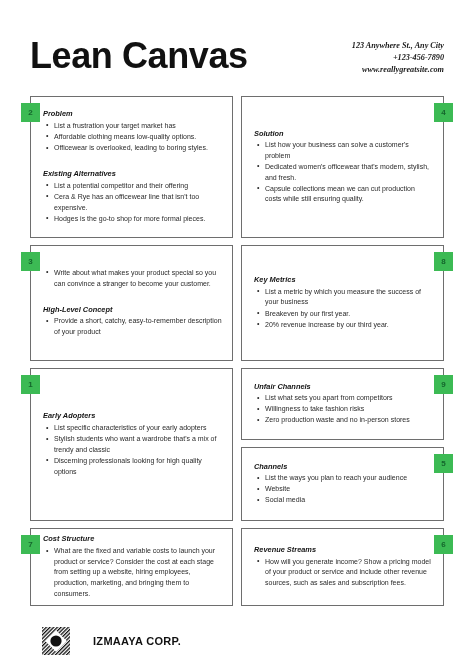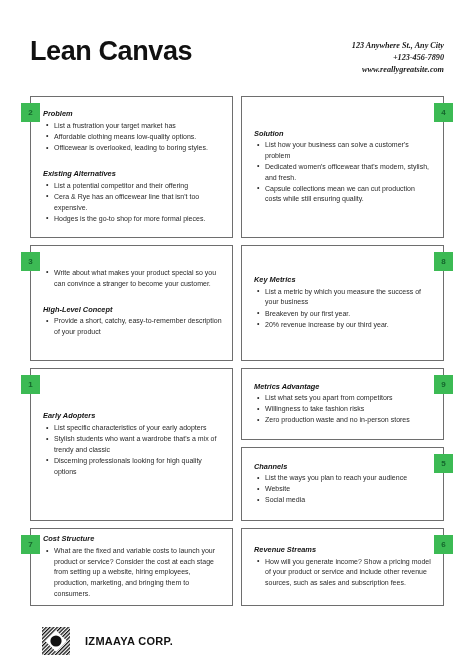--- a/index.html
+++ b/index.html
@@ -25,21 +25,21 @@
 
   
   .header {
     position: relative;
     height: 96px;
     display: flex;
     align-items: flex-start;
     justify-content: space-between;
   }
   .title {
-    font-size: 27px;
+    font-size: 36px;
     font-weight: bold;
     letter-spacing: -0.4px;
     color: #111111;
     margin: 0;
     padding-top: 38px;
     line-height: 1;
   }
   .contact {
     padding-top: 40px;
     text-align: right;
@@ -139,21 +139,21 @@
   .h-segments  { height: 153px; }
   .h-unfair    { height: 72px; }
   .h-channels  { height: 74px; }
   .h-cost      { height: 78px; }
   .h-revenue   { height: 78px; }
 
   
   .footer {
     display: flex;
     align-items: center;
-    gap: 15px;
+    gap: 23px;
     padding-top: 14px;
     padding-left: 12px;
   }
   .logo {
     width: 28px;
     height: 28px;
     position: relative;
     flex: 0 0 auto;
   }
   .logo svg { display: block; }
@@ -261,21 +261,21 @@
               <li>Stylish students who want a wardrobe that's a mix of trendy and classic</li>
               <li>Discerning professionals looking for high quality options</li>
             </ul>
           </div>
         </div>
       </div>
       <div class="col col-right">
         <div class="cell h-unfair">
           <div class="badge badge-right">9</div>
           <div class="block">
-            <div class="block-title">Metrics Advantage</div>
+            <div class="block-title">Unfair Channels</div>
             <ul class="bullets">
               <li>List what sets you apart from competitors</li>
               <li>Willingness to take fashion risks</li>
               <li>Zero production waste and no in-person stores</li>
             </ul>
           </div>
         </div>
         <div class="cell h-channels">
           <div class="badge badge-right">5</div>
           <div class="block">

